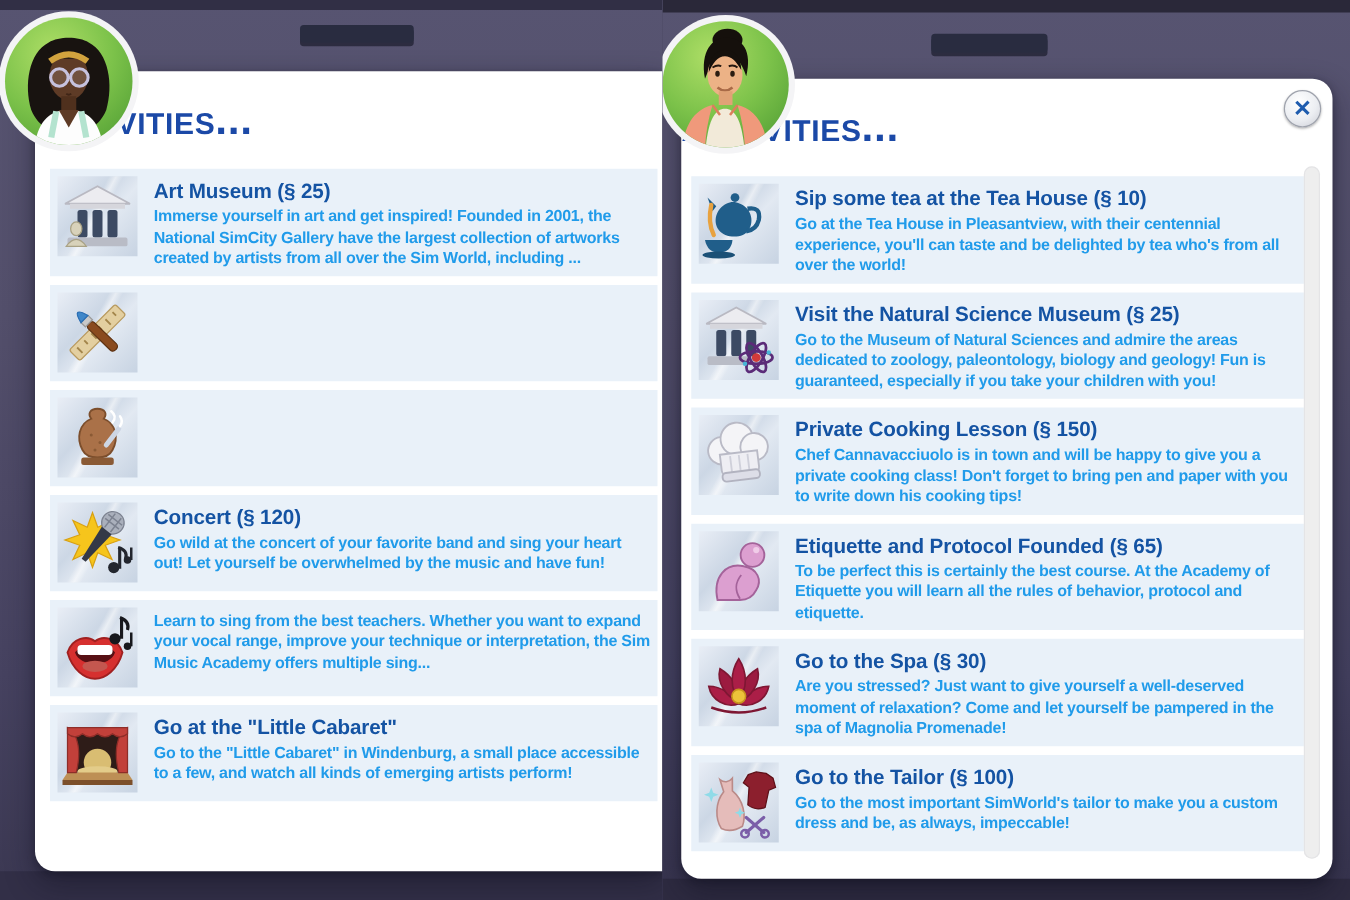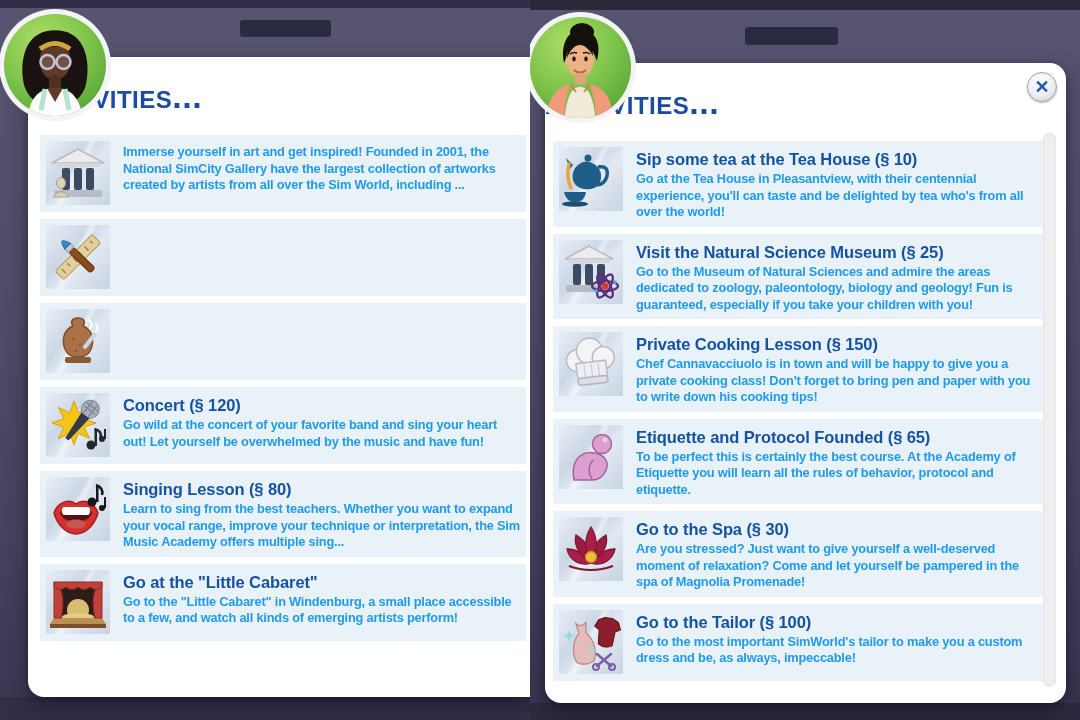--- a/index.html
+++ b/index.html
@@ -98,20 +98,21 @@
               <rect x="10" y="22" width="44" height="4" fill="#d6d6dc"></rect>
               <rect x="16" y="27" width="8" height="22" rx="2" fill="#3c4a63"></rect>
               <rect x="28" y="27" width="8" height="22" rx="2" fill="#3c4a63"></rect>
               <rect x="40" y="27" width="8" height="22" rx="2" fill="#3c4a63"></rect>
               <rect x="8" y="49" width="48" height="7" rx="1.5" fill="#b9bcc6"></rect>
               <ellipse cx="15" cy="42" rx="4.5" ry="5.5" fill="#d8d2ba" stroke="#a9a285"></ellipse>
               <path d="M7,56 q8,-11 16,0 z" fill="#d8d2ba" stroke="#a9a285"></path>
             </svg>
           </div>
           <div class="texts">
+            <div class="item-title"><span>Art Museum</span> <span>(§  25)</span></div>
             <div class="item-desc">Immerse yourself in art and get inspired! Founded in 2001, the National SimCity Gallery have the largest collection of artworks created by artists from all over the Sim World, including ...</div>
           </div>
         </div>
 
         <div class="row">
           <div class="tile">
             <svg viewBox="0 0 64 64">
               <g transform="rotate(45 32 32)">
                 <rect x="26" y="6" width="12" height="52" rx="2" fill="#e3cfa0" stroke="#b89a5f"></rect>
                 <path d="M29,12 h4 M29,20 h6 M29,28 h4 M29,36 h6 M29,44 h4 M29,52 h6" stroke="#a3854b" stroke-width="1.5"></path>
@@ -170,21 +171,20 @@
               <rect x="16" y="30" width="28" height="8" rx="3" fill="#ffffff"></rect>
               <ellipse cx="30" cy="47" rx="10" ry="4.5" fill="#c4574f"></ellipse>
               <circle cx="46" cy="25" r="4.5" fill="#17181d"></circle>
               <rect x="50" y="8" width="2.5" height="17" fill="#17181d"></rect>
               <path d="M50,8 q8,3 6,10" fill="none" stroke="#17181d" stroke-width="2.5"></path>
               <circle cx="56" cy="31" r="3" fill="#17181d"></circle>
               <rect x="58" y="20" width="2" height="11" fill="#17181d"></rect>
             </svg>
           </div>
           <div class="texts">
-            <div class="item-title"><span>Singing Lesson</span> <span>(§  80)</span></div>
             <div class="item-desc">Learn to sing from the best teachers. Whether you want to expand your vocal range, improve your technique or interpretation, the Sim Music Academy offers multiple sing...</div>
           </div>
         </div>
 
         <div class="row">
           <div class="tile">
             <svg viewBox="0 0 64 64">
               <rect x="8" y="12" width="48" height="36" fill="#2e1c18"></rect>
               <circle cx="32" cy="40" r="11" fill="#d9bd72"></circle>
               <ellipse cx="32" cy="47" rx="16" ry="4" fill="#e3cc8a"></ellipse>

